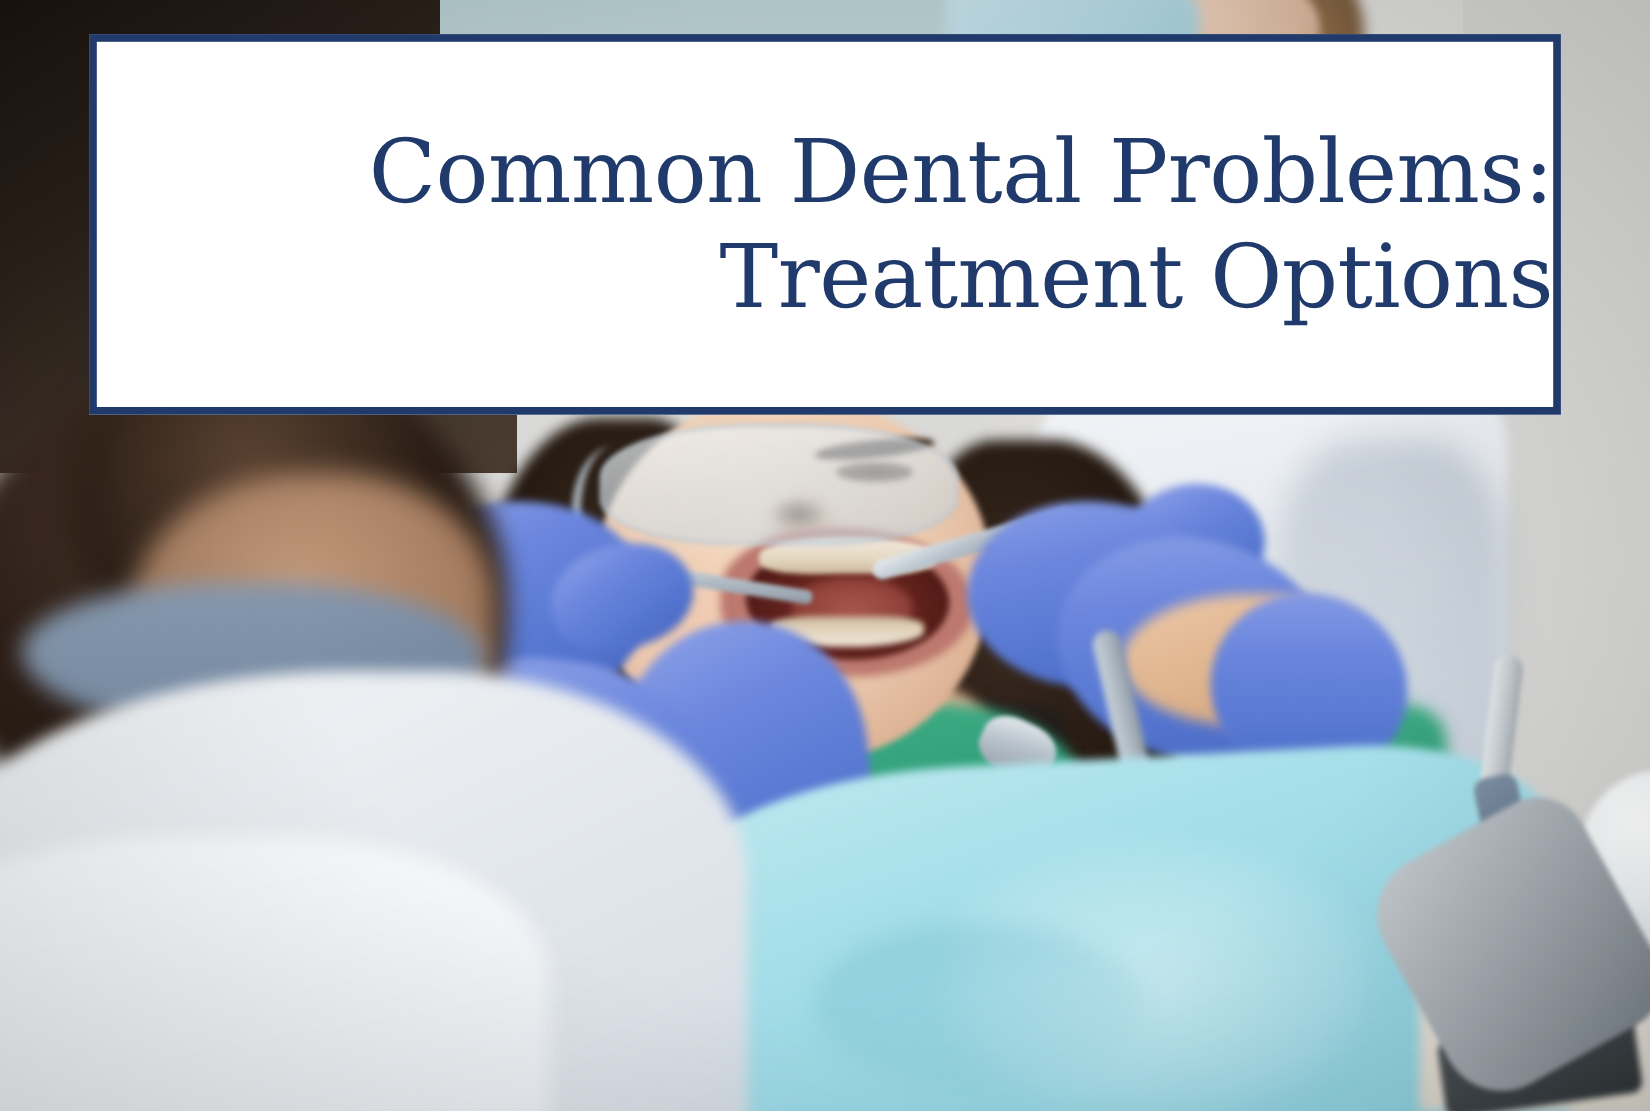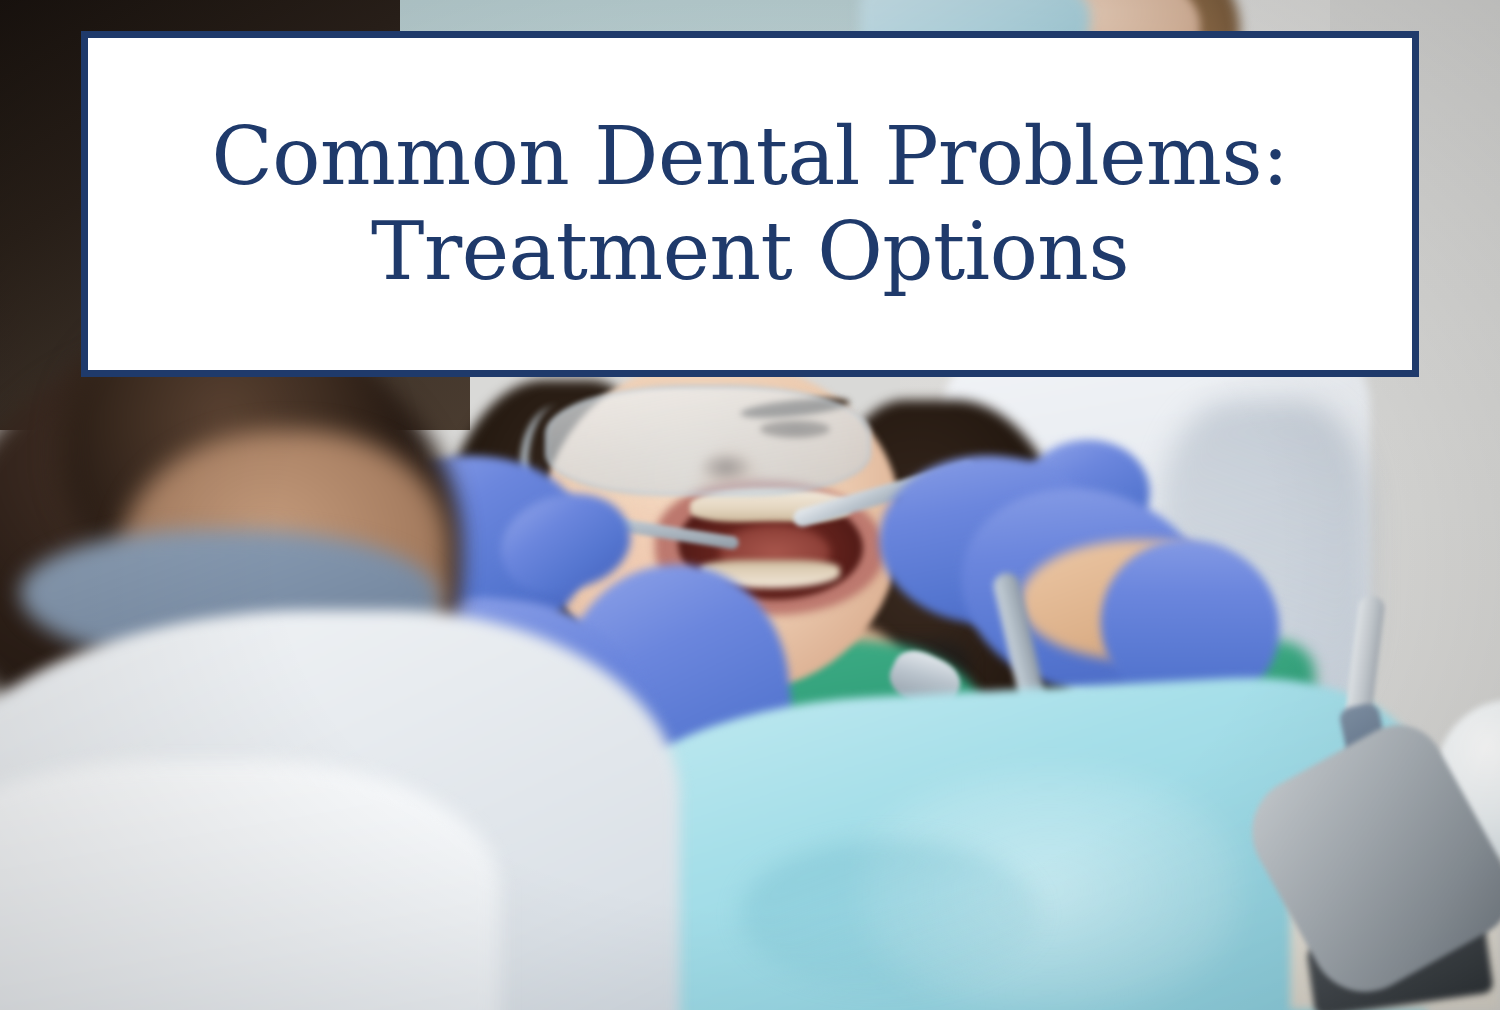--- a/index.html
+++ b/index.html
@@ -363,21 +363,21 @@
     background: #ffffff;
     border: 7px solid #1f3a6b;
     display: flex;
     flex-direction: column;
     align-items: center;
     justify-content: center;
   }
   #title-card .tline {
     display: block;
     width: 100%;
-    text-align: center;
+    text-align: right;
     color: #1f3a6b;
     font-family: "DejaVu Serif", "Liberation Serif", serif;
     font-weight: 400;
     font-size: 79px;
     line-height: 95px;
     letter-spacing: -0.5px;
     white-space: nowrap;
   }
   #title-card .tline.l1 { font-size: 80px; }
   #title-card .tline.l2 { font-size: 80px; }

